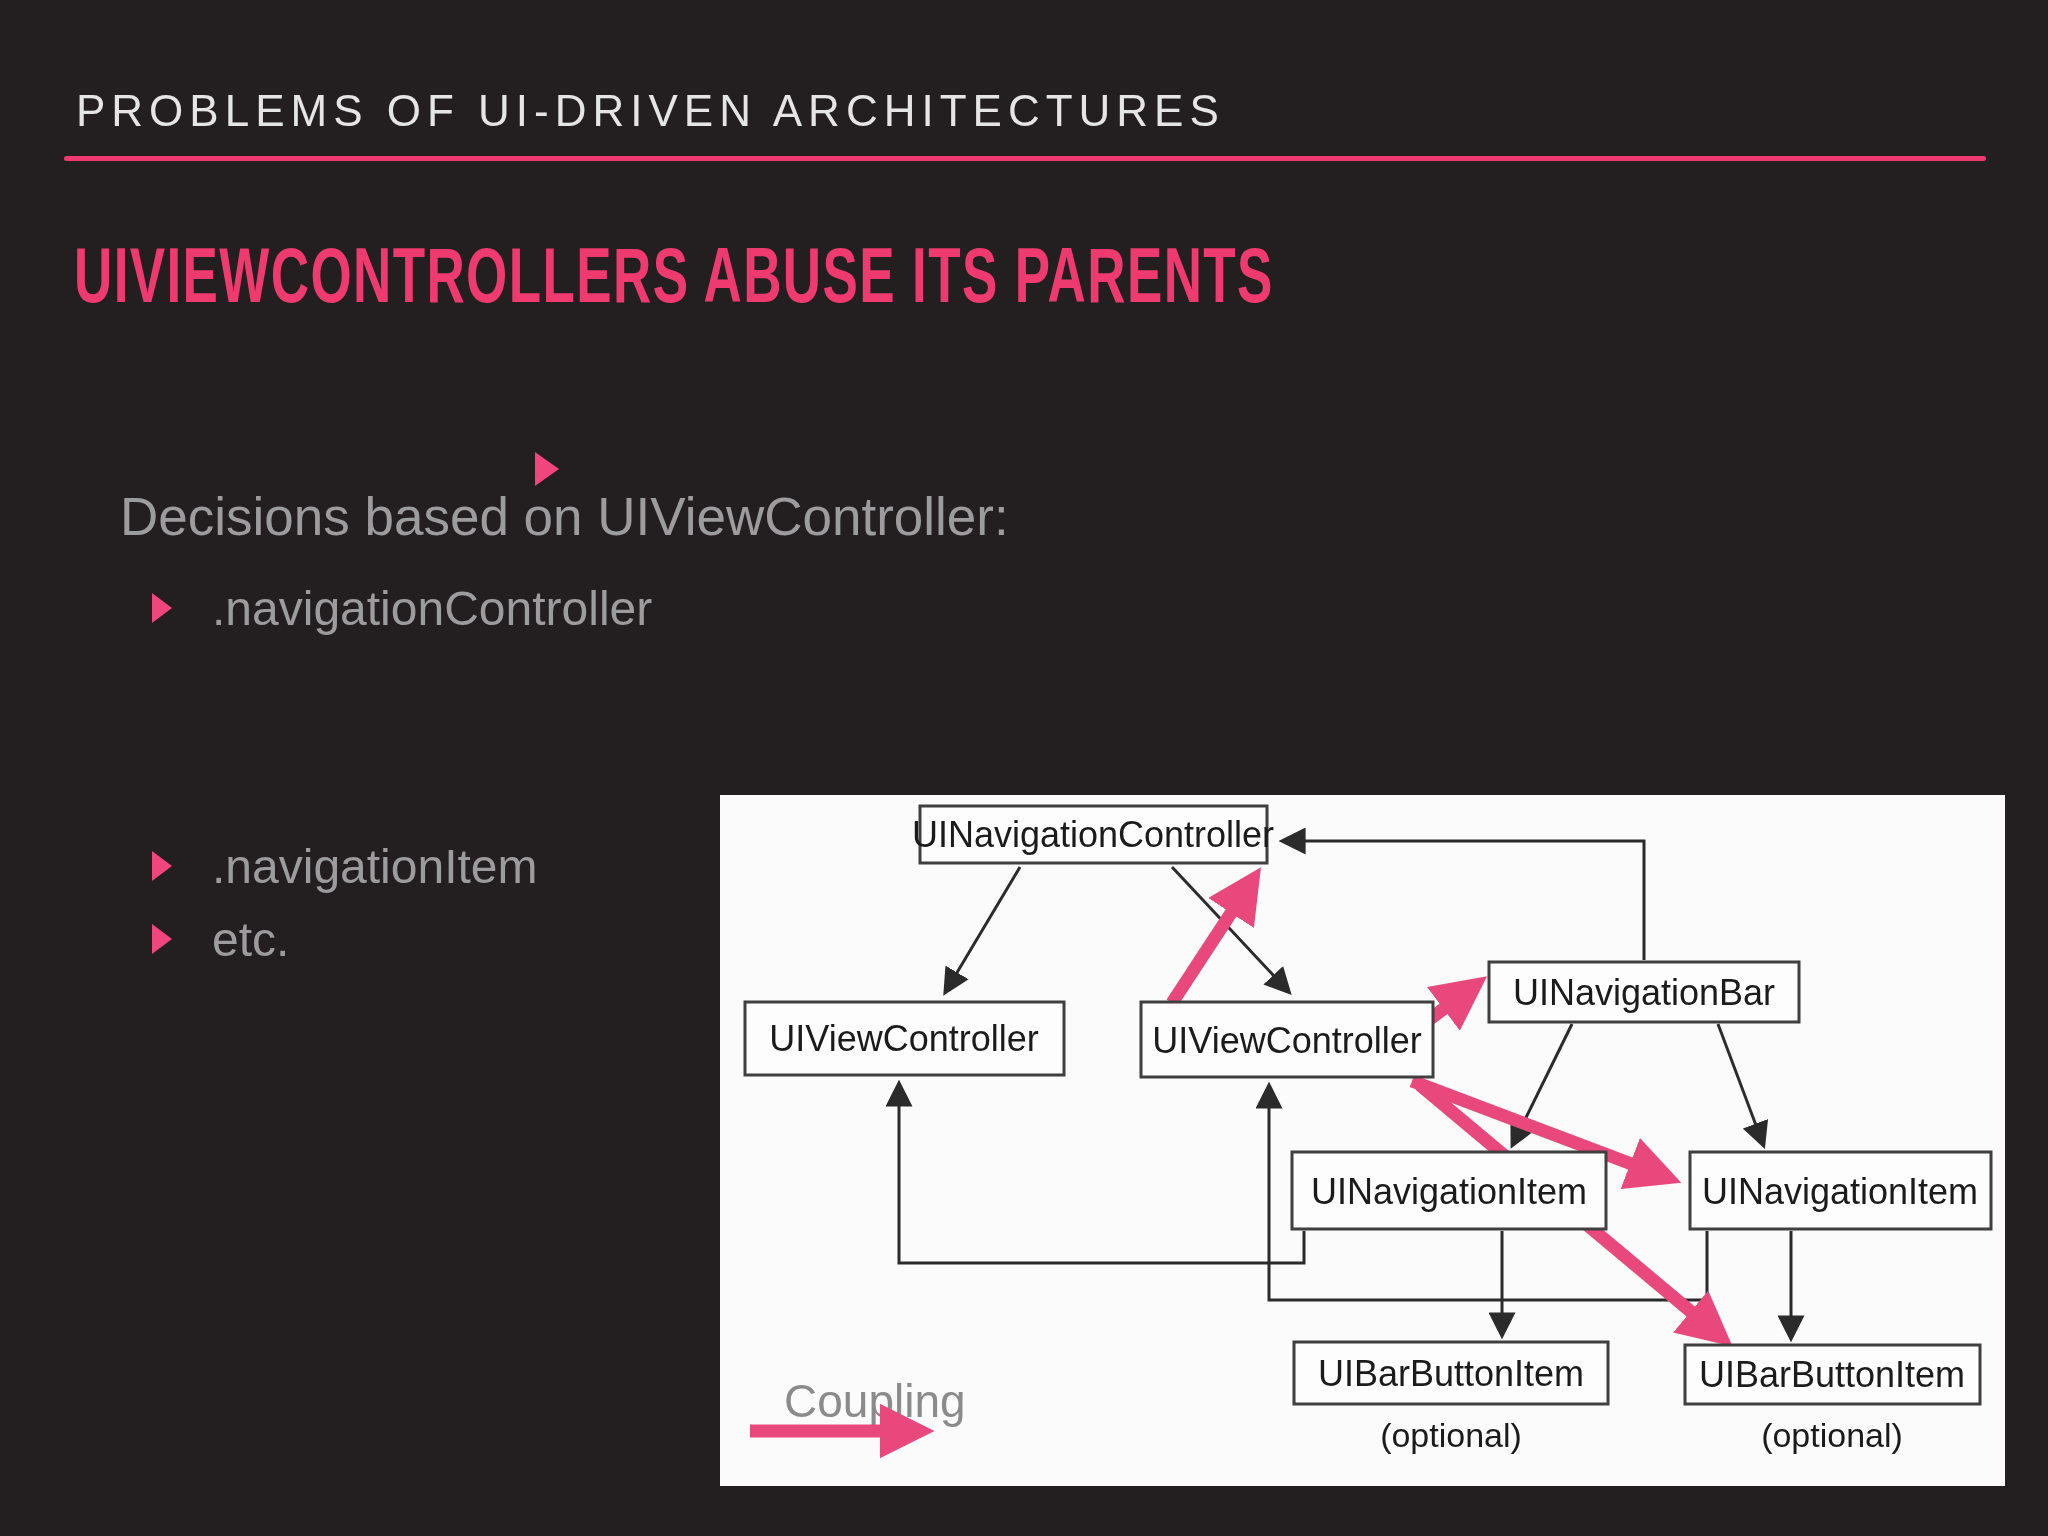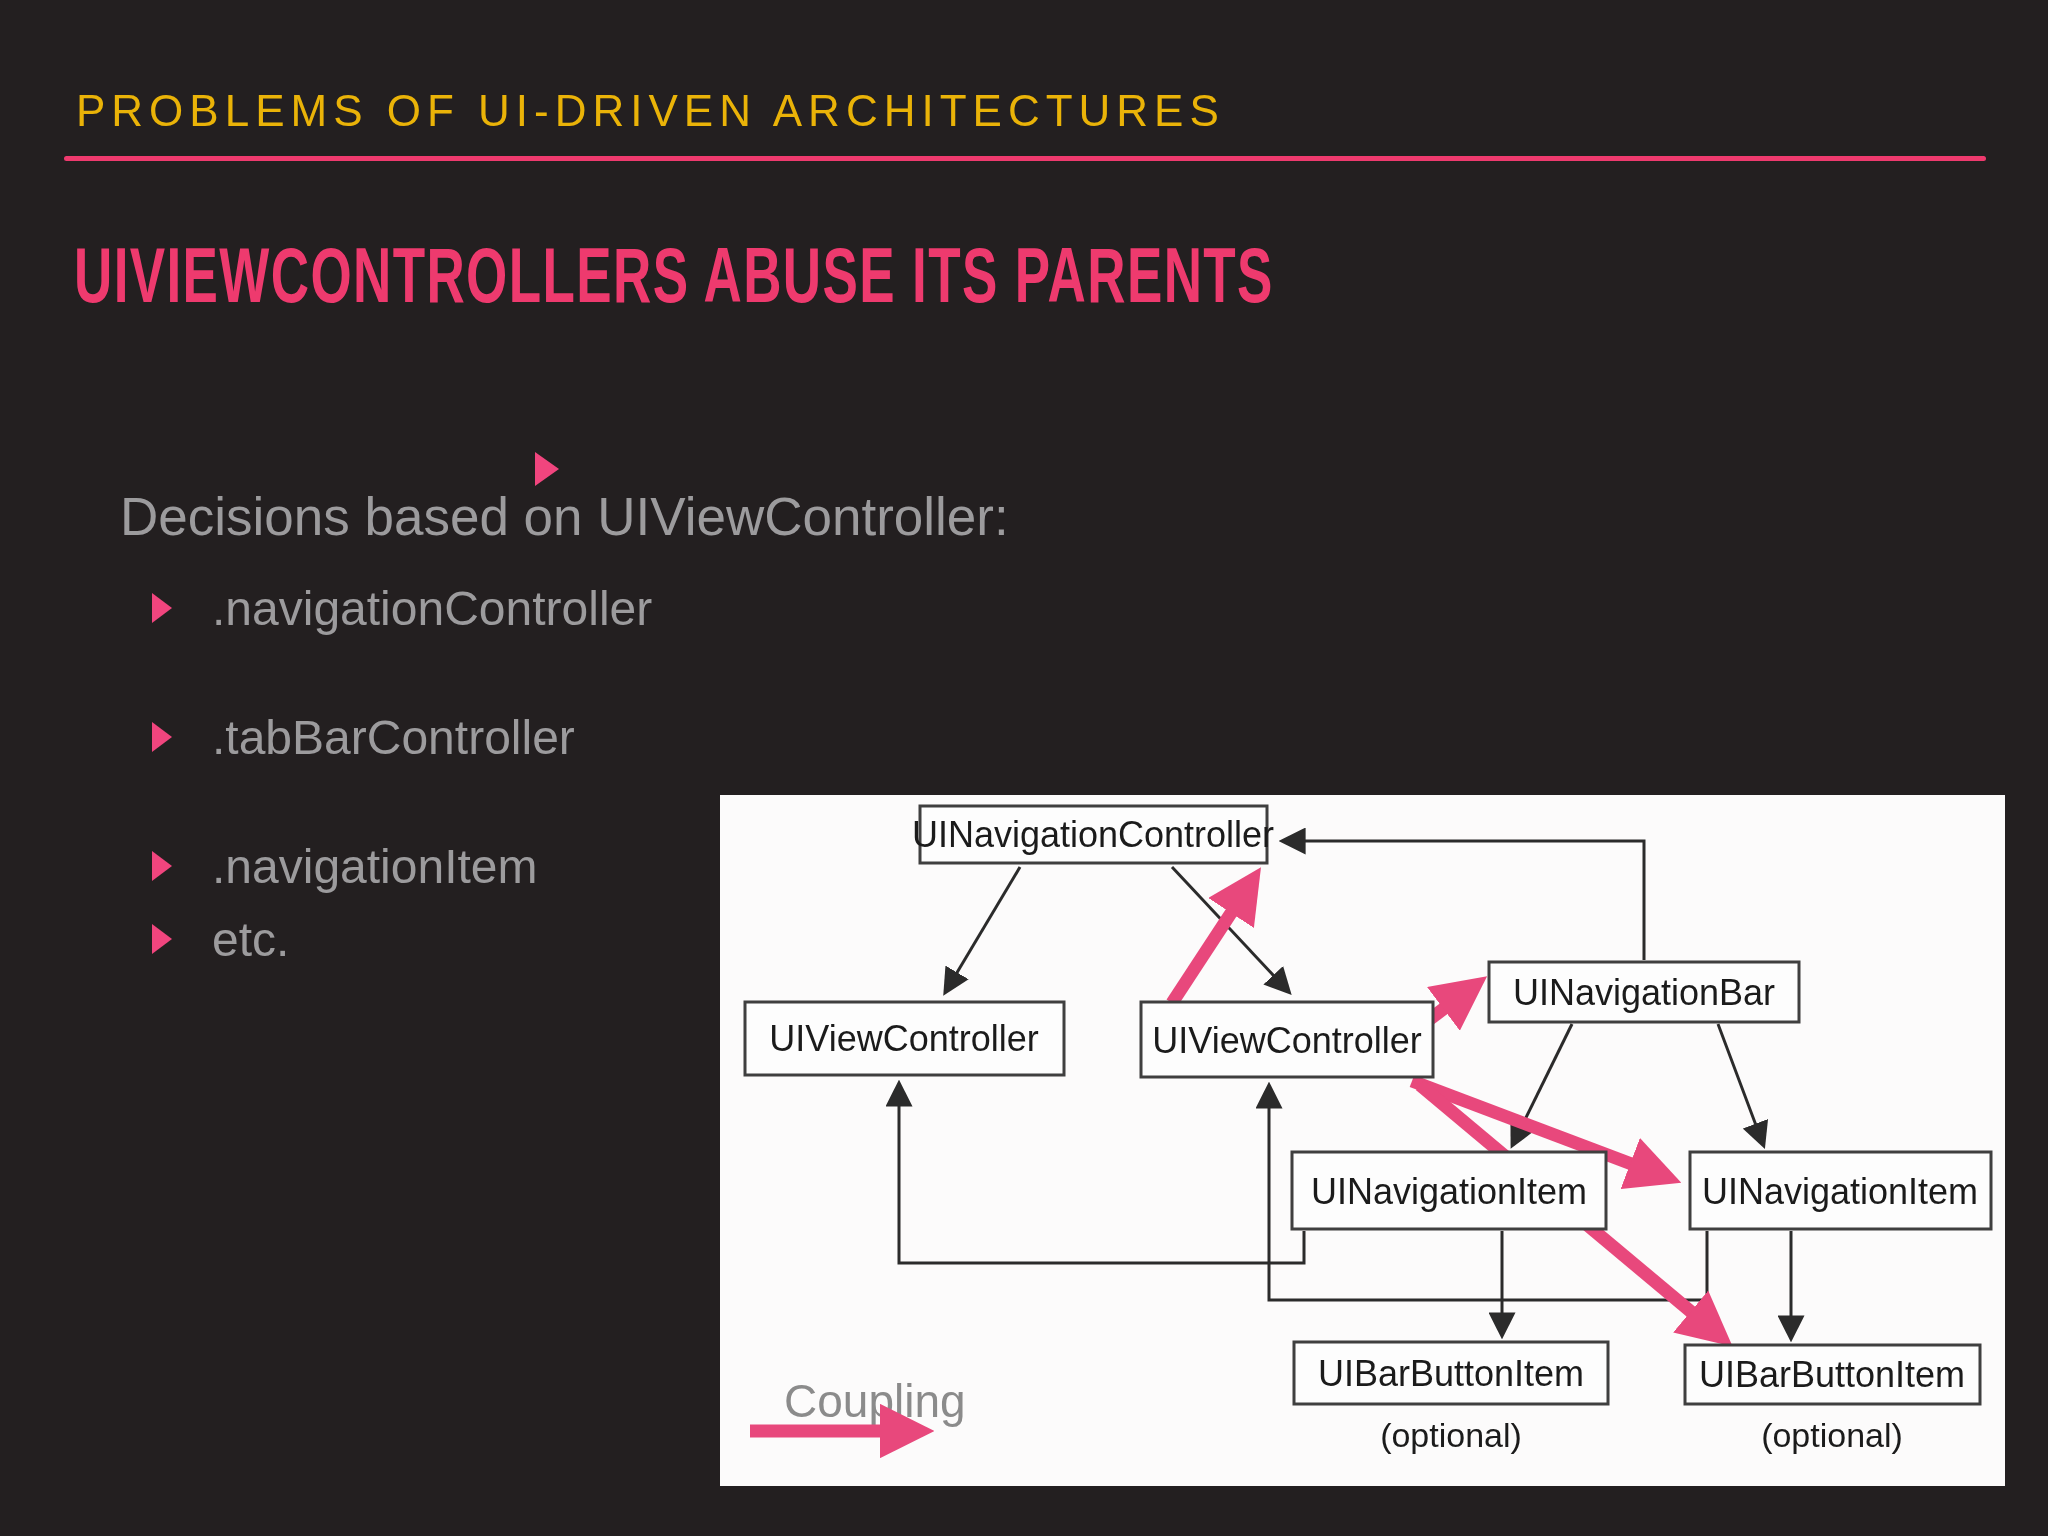--- a/index.html
+++ b/index.html
@@ -1,20 +1,20 @@
 <!DOCTYPE html>
 <html><head>
 <meta charset="utf-8">
 <style>
   html,body{margin:0;padding:0;background:#161314;}
   .slide{position:relative;width:2048px;height:1536px;background:#231f20;
          font-family:"Liberation Sans",sans-serif;overflow:hidden;}
 
   .kicker{position:absolute;left:76px;top:86px;font-size:44px;letter-spacing:6px;
-          color:#eab308;font-weight:400;white-space:nowrap;}
+          color:#e5e5e5;font-weight:400;white-space:nowrap;}
   .rule{position:absolute;left:64px;top:156px;width:1922px;height:5px;
         background:#ee3a6e;border-radius:3px;}
   .title{position:absolute;left:74px;top:230px;font-size:78px;font-weight:700;
          color:#ee3a6e;letter-spacing:2px;white-space:nowrap;
          transform:scaleX(0.68);transform-origin:left top;}
 
   .bullet-row{position:absolute;display:flex;align-items:center;}
   .tri{width:0;height:0;flex:none;}
   .b1{left:86px;top:452px;height:68px;flex-direction:column;}
   .b1 .tri{border-left:24px solid #f1457e;border-top:17px solid transparent;
@@ -43,24 +43,20 @@
   <div class="title">UIVIEWCONTROLLERS ABUSE ITS PARENTS</div>
 
   <div class="bullet-row b1">
     <div class="tri"></div>
     <div class="txt">Decisions based on UIViewController:</div>
   </div>
 
   <div class="bullet-row b2 b2a">
     <div class="tri"></div>
     <div class="txt">.navigationController</div>
-  </div>
-  <div class="bullet-row b2 b2b">
-    <div class="tri"></div>
-    <div class="txt">.tabBarController</div>
   </div>
   <div class="bullet-row b2 b2c">
     <div class="tri"></div>
     <div class="txt">.navigationItem</div>
   </div>
   <div class="bullet-row b2 b2d">
     <div class="tri"></div>
     <div class="txt">etc.</div>
   </div>
 

